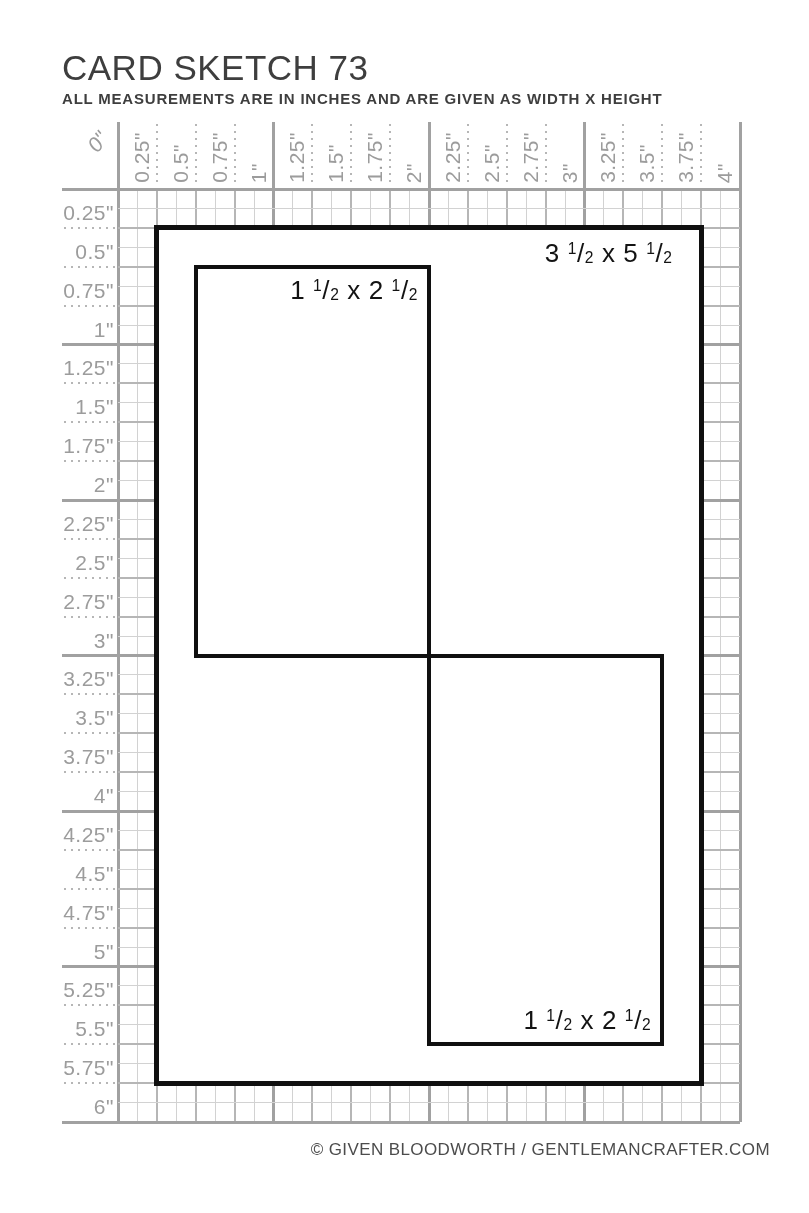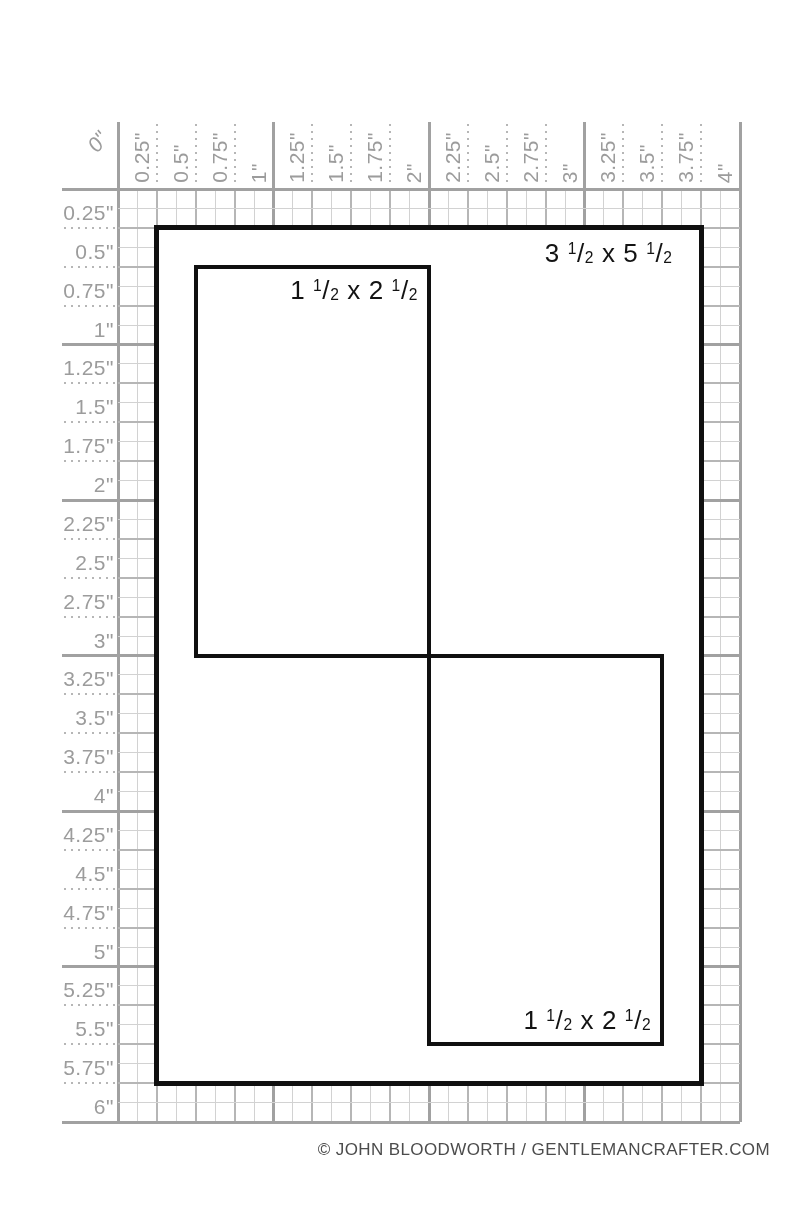--- a/index.html
+++ b/index.html
@@ -16,20 +16,22 @@
   .shape{background:#fff;box-sizing:border-box;}
   .shapelab{position:absolute;font-size:26px;font-weight:500;letter-spacing:0.6px;white-space:nowrap;}
   .shapelab sup{font-size:60%;line-height:0;vertical-align:0.52em;}
   .shapelab sub{font-size:60%;line-height:0;vertical-align:-0.06em;}
   .shapelab .frslash{font-size:100%;}
 </style>
 </head>
 <body>
 
 <div id="page">
+  <h1 id="title">CARD SKETCH 73</h1>
+  <div id="subtitle">ALL MEASUREMENTS ARE IN INCHES AND ARE GIVEN AS WIDTH X HEIGHT</div>
   <div id="sketch">
       <div style="left: 116.5px; top: 189px; width: 3px; height: 933px; background: rgb(161, 161, 161);"></div>
       <div style="left: 136.938px; top: 189px; width: 1px; height: 933px; background: rgb(210, 210, 210);"></div>
       <div style="left: 155.875px; top: 189px; width: 2px; height: 933px; background: rgb(182, 182, 182);"></div>
       <div style="left: 175.812px; top: 189px; width: 1px; height: 933px; background: rgb(210, 210, 210);"></div>
       <div style="left: 194.75px; top: 189px; width: 2px; height: 933px; background: rgb(182, 182, 182);"></div>
       <div style="left: 214.688px; top: 189px; width: 1px; height: 933px; background: rgb(210, 210, 210);"></div>
       <div style="left: 233.625px; top: 189px; width: 2px; height: 933px; background: rgb(182, 182, 182);"></div>
       <div style="left: 253.562px; top: 189px; width: 1px; height: 933px; background: rgb(210, 210, 210);"></div>
       <div style="left: 272px; top: 189px; width: 3px; height: 933px; background: rgb(161, 161, 161);"></div>
@@ -192,14 +194,14 @@
       <div class="shape" style="left: 154.375px; top: 225.375px; width: 549.25px; height: 860.25px; border: 5px solid rgb(16, 16, 16);">
         <div class="shapelab" style="color: rgb(19, 19, 19); right: 26px; top: 8px;">3 <span class="fr"><sup>1</sup><span class="frslash">/</span><sub>2</sub></span> x 5 <span class="fr"><sup>1</sup><span class="frslash">/</span><sub>2</sub></span></div>
       </div>
       <div class="shape" style="left: 193.75px; top: 264.75px; width: 237.25px; height: 392.75px; border: 4px solid rgb(16, 16, 16);">
         <div class="shapelab" style="color: rgb(19, 19, 19); right: 9px; top: 6px;">1 <span class="fr"><sup>1</sup><span class="frslash">/</span><sub>2</sub></span> x 2 <span class="fr"><sup>1</sup><span class="frslash">/</span><sub>2</sub></span></div>
       </div>
       <div class="shape" style="left: 427px; top: 653.5px; width: 237.25px; height: 392.75px; border: 4px solid rgb(16, 16, 16);">
         <div class="shapelab" style="color: rgb(19, 19, 19); right: 9px; bottom: 6px;">1 <span class="fr"><sup>1</sup><span class="frslash">/</span><sub>2</sub></span> x 2 <span class="fr"><sup>1</sup><span class="frslash">/</span><sub>2</sub></span></div>
       </div>
     </div>
-  <div id="footer">© JOHN BLOODWORTH / GENTLEMANCRAFTER.COM</div>
+  <div id="footer">© GIVEN BLOODWORTH / GENTLEMANCRAFTER.COM</div>
 </div>
 
 </body></html>

